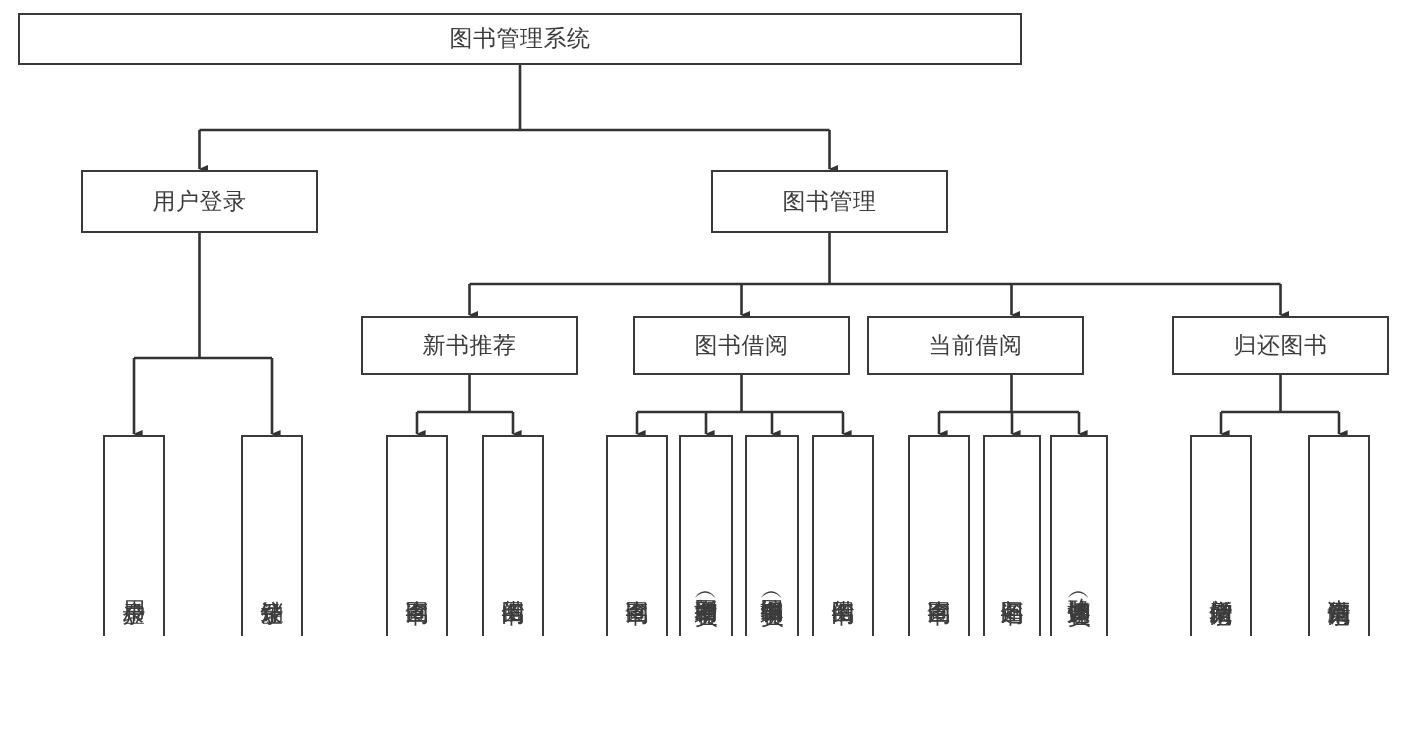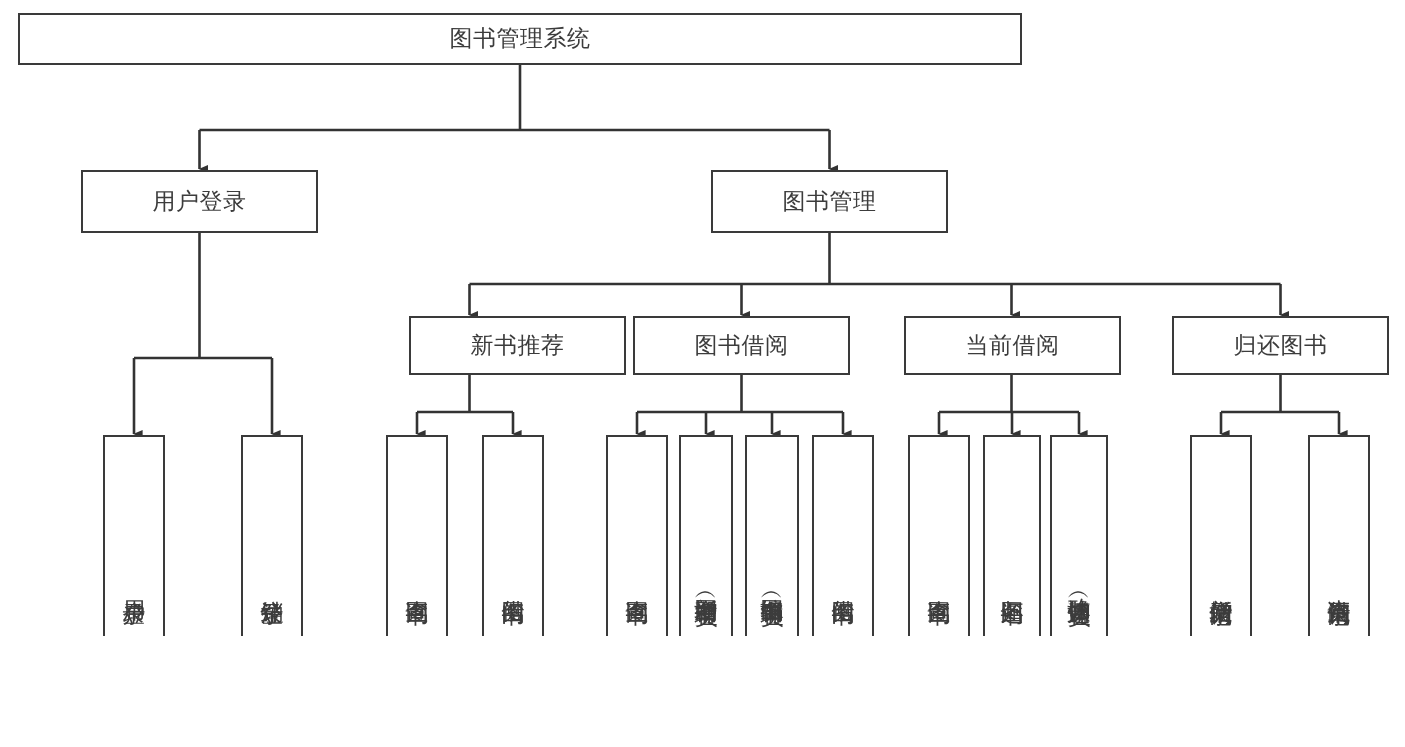--- a/index.html
+++ b/index.html
@@ -123,27 +123,27 @@
   <div id="nodes">
       <div class="node horizontal" style="left: 18px; top: 13px; width: 1004px; height: 52px;">
         <span class="node-label">图书管理系统</span>
       </div>
       <div class="node horizontal" style="left: 81px; top: 170px; width: 237px; height: 63px;">
         <span class="node-label">用户登录</span>
       </div>
       <div class="node horizontal" style="left: 711px; top: 170px; width: 237px; height: 63px;">
         <span class="node-label">图书管理</span>
       </div>
-      <div class="node horizontal" style="left: 361px; top: 316px; width: 217px; height: 59px; margin-left: 48px;">
+      <div class="node horizontal" style="left: 361px; top: 316px; width: 217px; height: 59px;">
         <span class="node-label">新书推荐</span>
       </div>
       <div class="node horizontal" style="left: 633px; top: 316px; width: 217px; height: 59px; justify-content: center;">
         <span class="node-label">图书借阅</span>
       </div>
-      <div class="node horizontal" style="left: 904px; top: 316px; width: 217px; height: 59px;">
+      <div class="node horizontal" style="left: 867px; top: 316px; width: 217px; height: 59px;">
         <span class="node-label">当前借阅</span>
       </div>
       <div class="node horizontal" style="left: 1172px; top: 316px; width: 217px; height: 59px;">
         <span class="node-label">归还图书</span>
       </div>
       <div class="node vertical" style="left: 103px; top: 435px; width: 62px; height: 298px;">
         <span class="node-label">用户登录</span>
       </div>
       <div class="node vertical" style="left: 241px; top: 435px; width: 62px; height: 298px;">
         <span class="node-label">注销登录</span>

